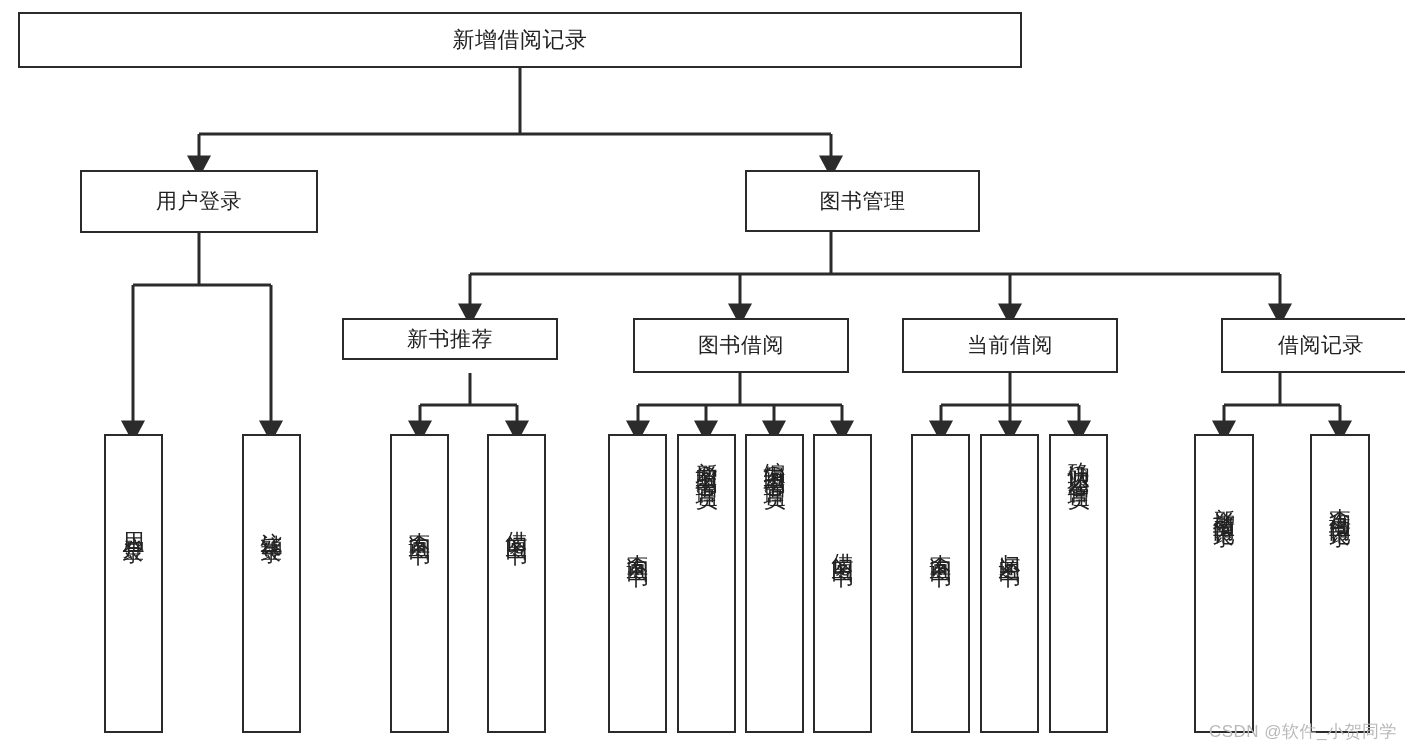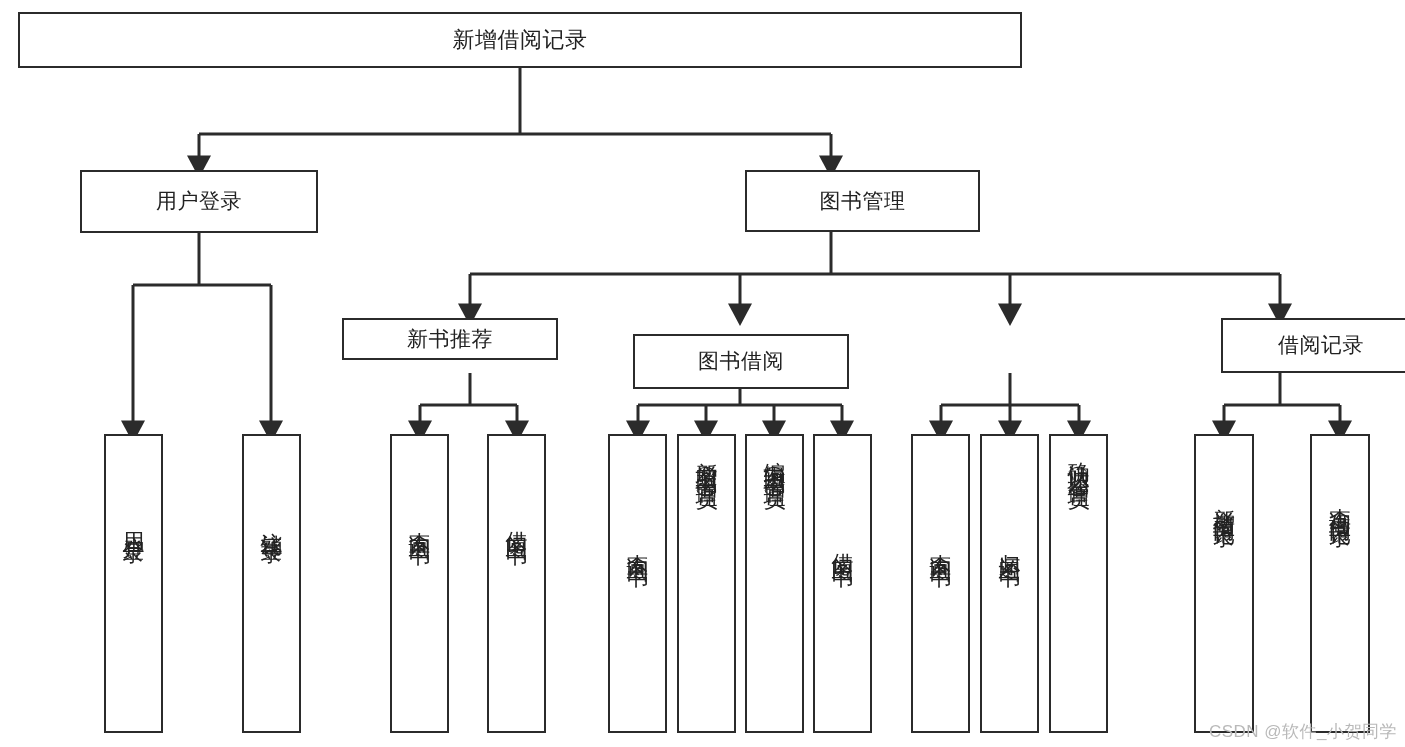--- a/index.html
+++ b/index.html
@@ -147,24 +147,27 @@
   </div>
 
   <div class="node horizontal" style="left:712px; top:170px; width:235px; height:62px;margin-left:33px;">
     <span class="node-label">图书管理</span>
   </div>
 
   <div class="node horizontal" style="left:342px; top:318px; width:216px; height:42px;">
     <span class="node-label">新书推荐</span>
   </div>
 
-  <div class="node horizontal" style="left:633px; top:318px; width:216px; height:55px;margin-top:16px;">
+  <div class="node horizontal" style="left:633px; top:318px; width:216px; height:55px;">
     <span class="node-label">图书借阅</span>
   </div>
 
+  <div class="node horizontal" style="left:902px; top:318px; width:216px; height:55px;">
+    <span class="node-label">当前借阅</span>
+  </div>
 
   <div class="node horizontal" style="left:1221px; top:318px; width:200px; height:55px;justify-content:center;">
     <span class="node-label">借阅记录</span>
   </div>
 
   <div class="node vertical mid" style="left:104px; top:434px; width:59px; height:299px;">
     <span class="node-label">用户登录</span>
   </div>
 
   <div class="node vertical mid" style="left:242px; top:434px; width:59px; height:299px;">

